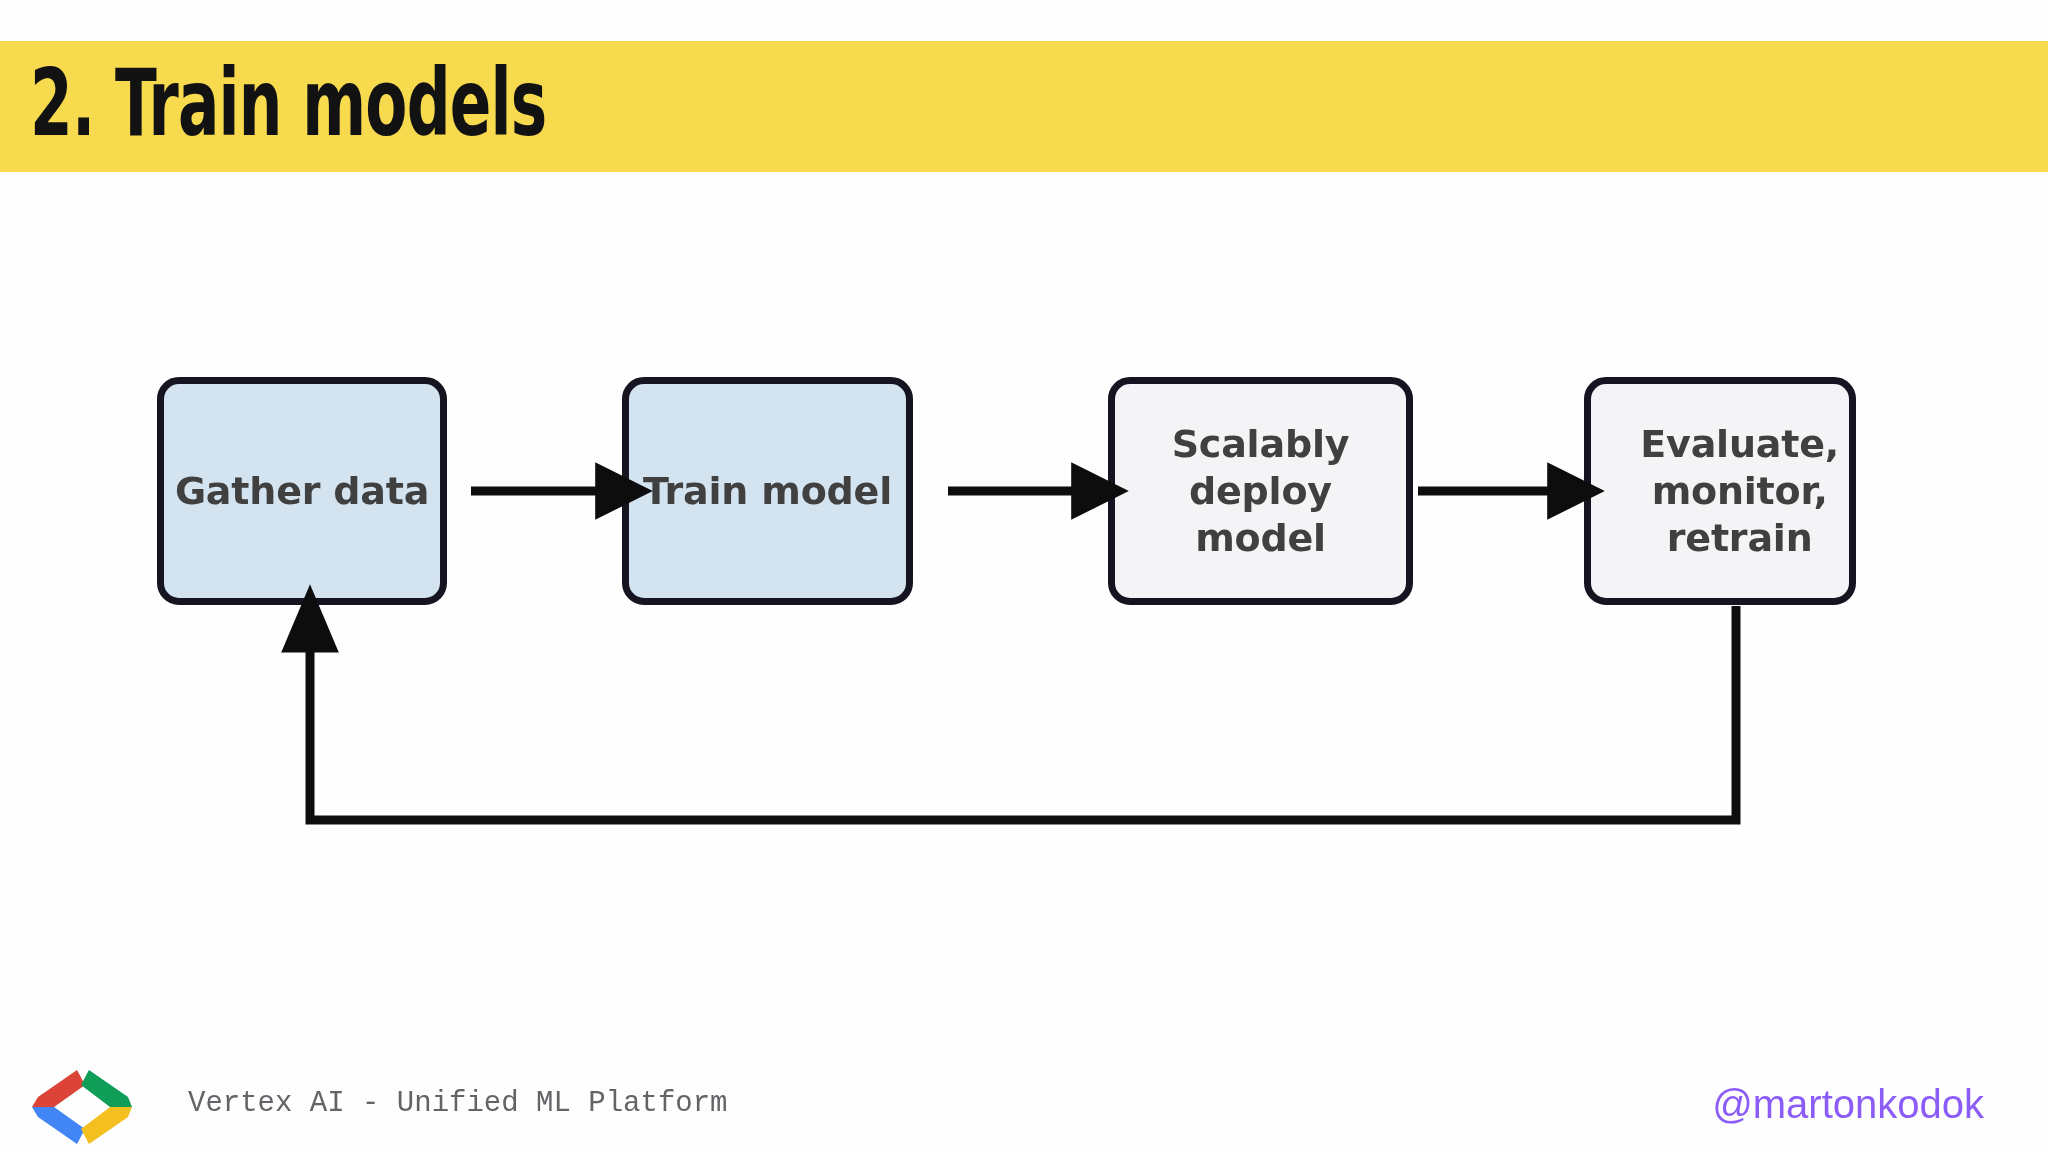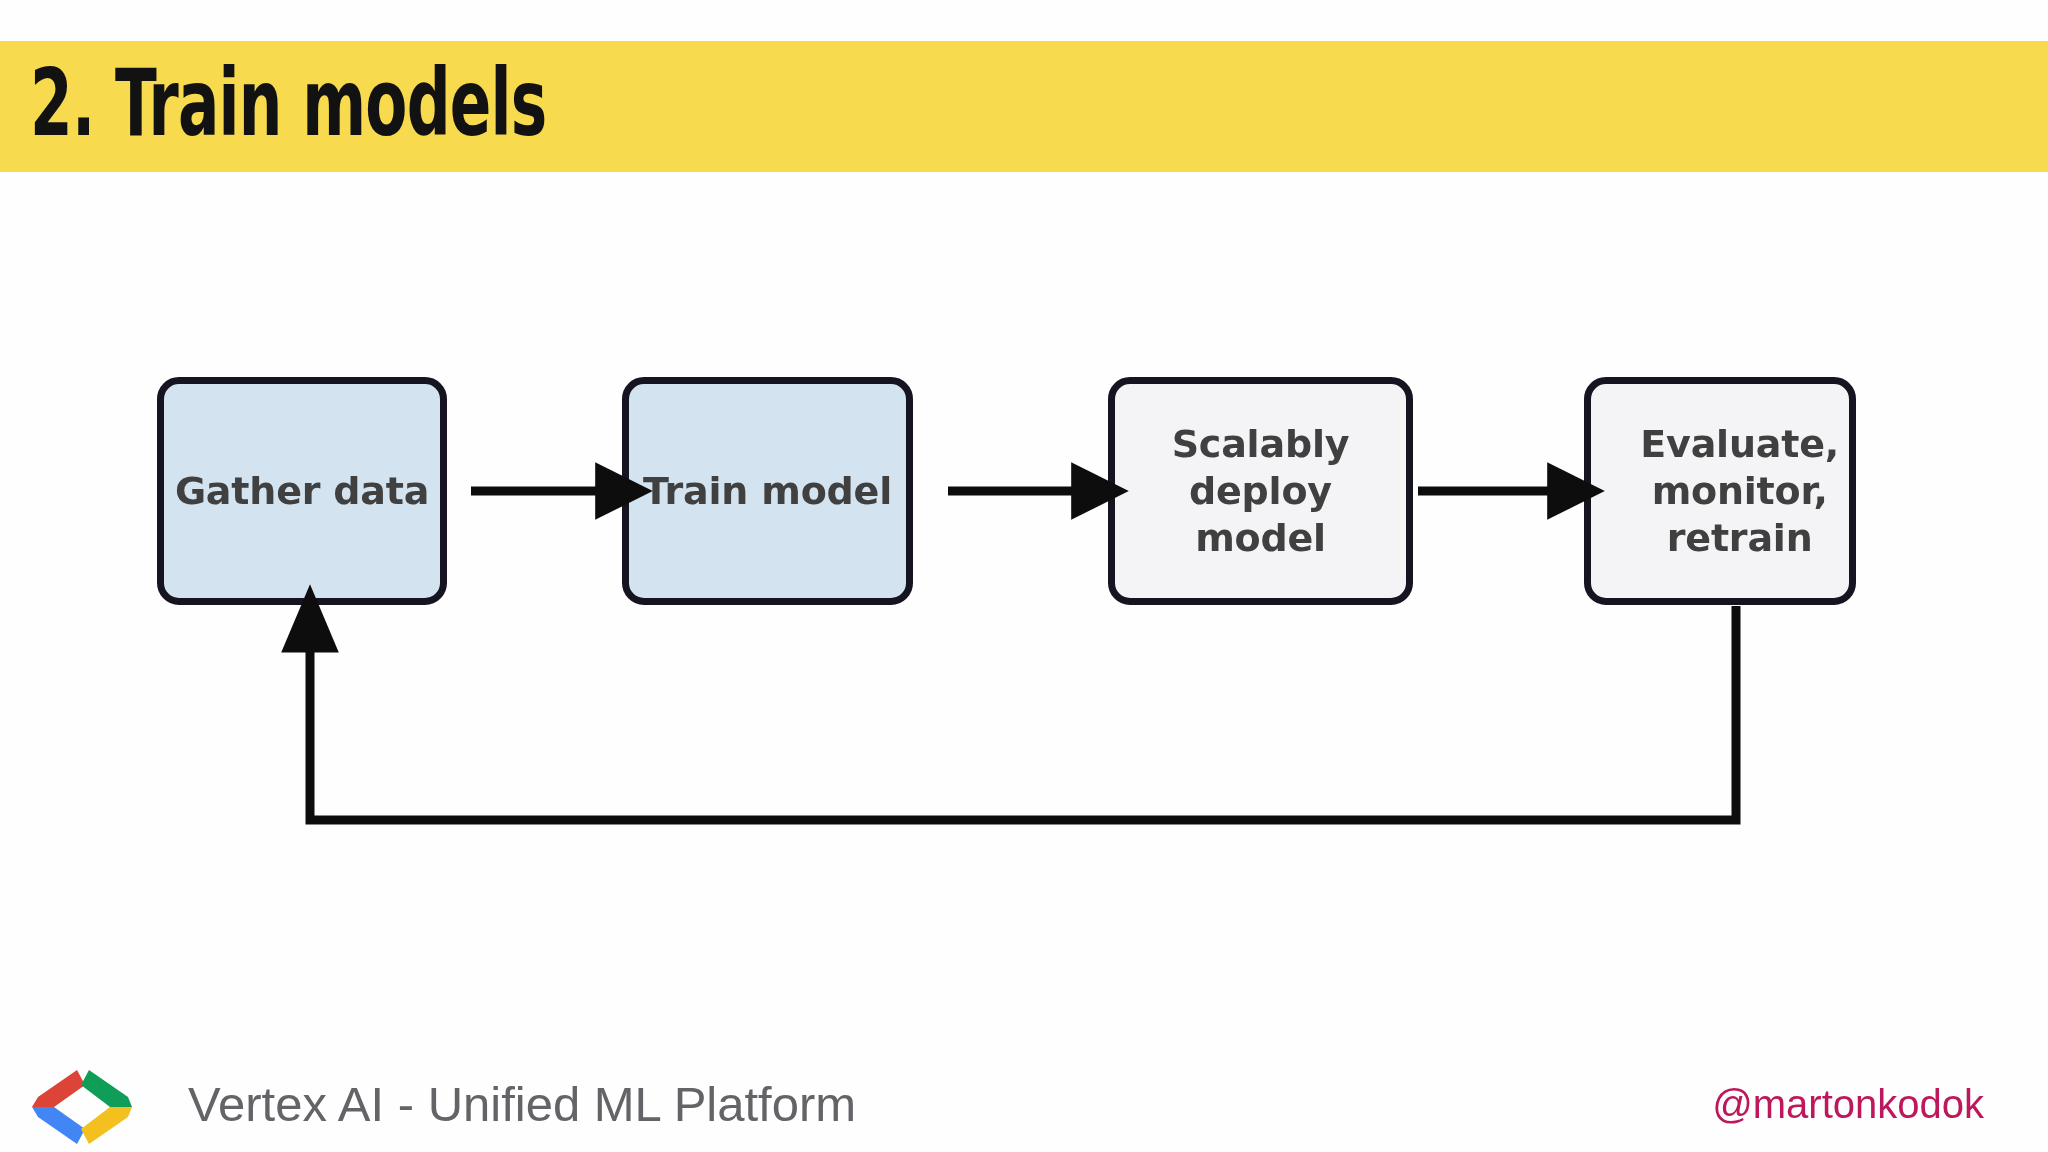--- a/index.html
+++ b/index.html
@@ -97,34 +97,34 @@
     position: absolute;
     left: 30px;
     top: 10px;
     width: 104px;
     height: 74px;
   }
   #footer-left-text {
     position: absolute;
     left: 188px;
     top: 18px;
-    font-family: Liberation Sans, sans-serif;
-    font-size: 49px;
+    font-family: Liberation Mono, monospace;
+    font-size: 29px;
     line-height: 52px;
     color: #646468;
     white-space: nowrap;
   }
   #footer-right-text {
     position: absolute;
     right: 64px;
     top: 18px;
     font-family: "Liberation Sans", "DejaVu Sans", sans-serif;
     font-size: 40px;
     line-height: 52px;
-    color: #be185d;
+    color: #8b5cf6;
     white-space: nowrap;
   }
 </style>
 </head>
 <body>
 
 <div id="title-banner"></div>
 <div id="page-title">2. Train models</div>
 
 <div id="flow-diagram">

